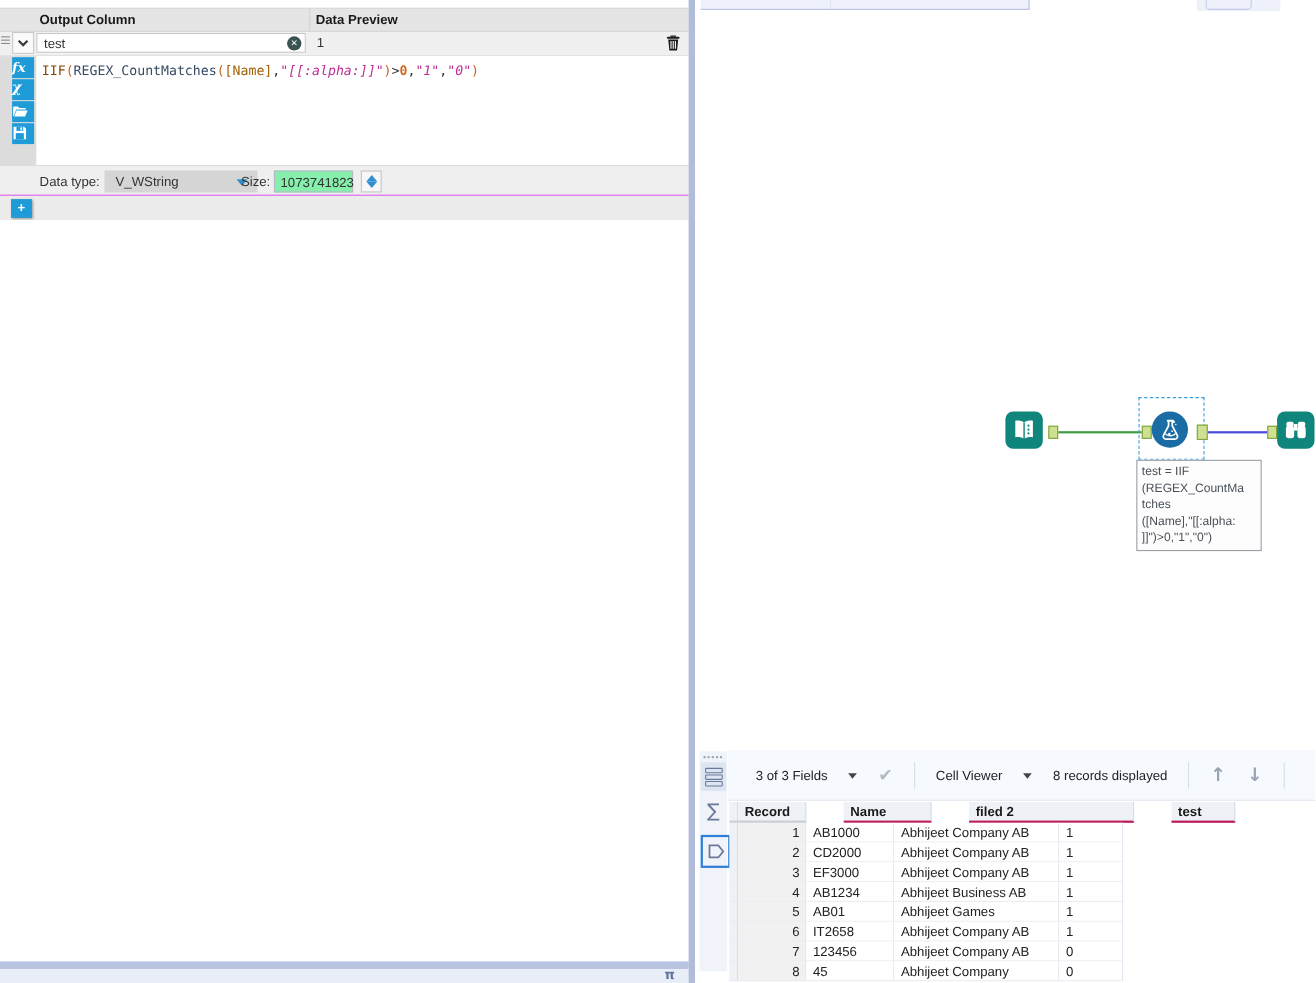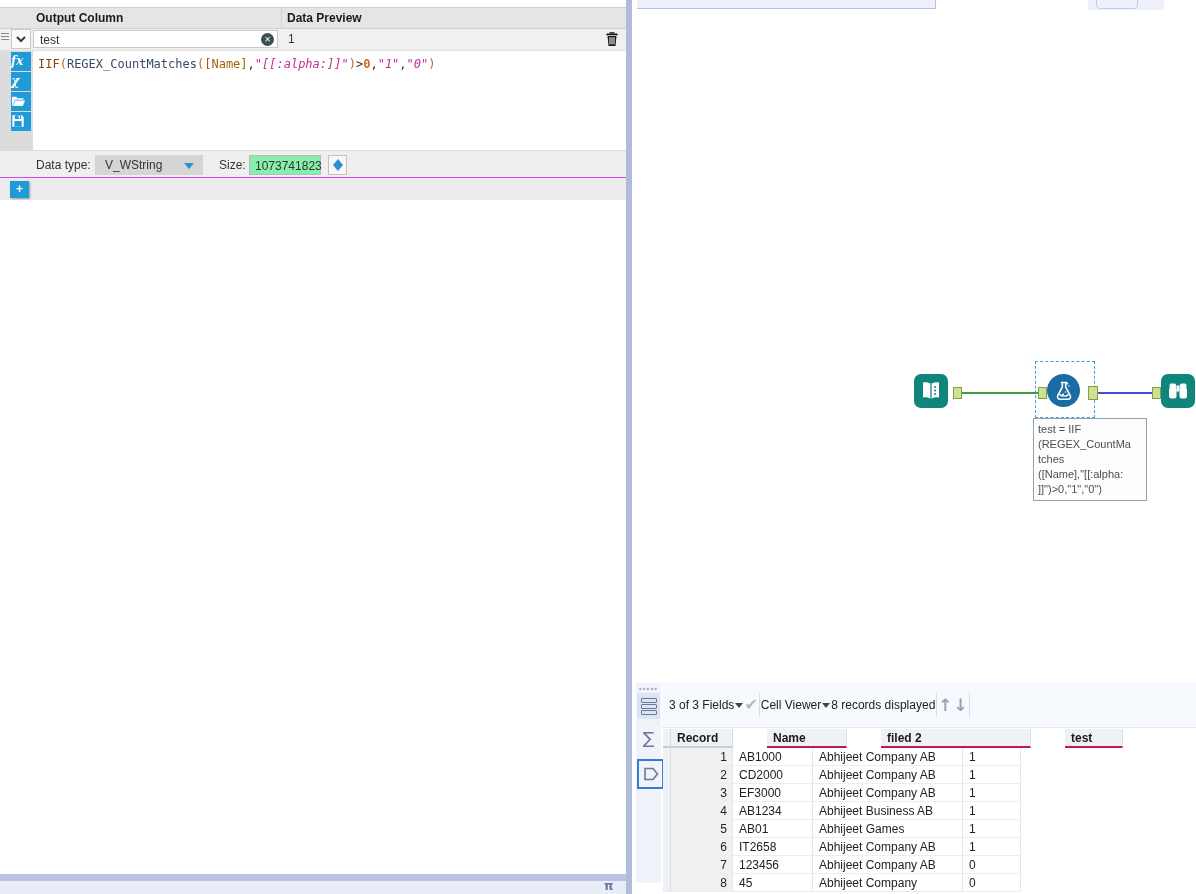--- a/index.html
+++ b/index.html
@@ -33,21 +33,21 @@
   .seg-fn1{color:#8a4500;}
   .seg-fn2{color:#374a63;}
   .seg-paren{color:#c8641e;}
   .seg-field{color:#a16207;}
   .seg-op{color:#333;}
   .seg-str{color:#c12d92;font-style:italic;}
   .seg-num{color:#d2691e;font-weight:bold;}
 
   .lp-datarow{left:0;top:150px;width:626px;height:28px;background:#efefef;border-top:1px solid #ddd;border-bottom:1px solid #d946ef;box-sizing:border-box;}
   .dt-label{position:absolute;left:36px;top:7px;color:#333;}
-  .dt-select{position:absolute;left:95px;top:4px;width:108px;height:20px;background:#d5d5d5;}
+  .dt-select{position:absolute;left:95px;top:4px;width:128px;height:20px;background:#d5d5d5;padding-left:11px;}
   .dt-select .val{position:absolute;left:10px;top:3px;color:#333;}
   .caret-blue{position:absolute;right:9px;top:8px;width:0;height:0;border-left:5px solid transparent;border-right:5px solid transparent;border-top:6px solid #2f8fd0;}
   .size-label{position:absolute;left:219px;top:7px;color:#333;}
   .size-input{position:absolute;left:249px;top:4px;width:72px;height:20px;background:#86efac;border:1px solid #b4bcc6;box-sizing:border-box;}
   .size-input .val{position:absolute;left:5px;top:3px;color:#333;}
   .spinner{position:absolute;left:328px;top:4px;width:19px;height:20px;background:#f7f7f7;border:1px solid #c2c2c2;box-sizing:border-box;}
   .spin-up,.spin-down{position:absolute;left:4px;width:0;height:0;border-left:5px solid transparent;border-right:5px solid transparent;}
   .spin-up{top:3px;border-bottom:6px solid #2f8fd0;}
   .spin-down{bottom:3px;border-top:6px solid #2f8fd0;}
 
@@ -73,21 +73,21 @@
   .conn{position:absolute;height:2px;}
   .conn.green{background:#3f9b3f;}
   .conn.blue{background:#4a4ad8;}
   .annotation{position:absolute;width:104px;background:#fdfdfd;border:1px solid #999ea6;color:#4a5058;
               font-size:11px;line-height:15px;padding:3px 4px;white-space:pre-line;}
 
   
   #results{left:632px;top:655px;width:564px;height:239px;background:#fff;}
   .res-header{position:absolute;left:0;top:0;width:564px;height:23px;background:#edf1f8;border-top:1px solid #d4d9e4;border-bottom:1px solid #d4d9e4;box-sizing:border-box;}
   .res-header .t{position:absolute;left:12px;top:4px;color:#5f6672;}
-  .res-toolbar{position:absolute;left:30px;top:27px;width:534px;height:46px;background:#f6f9fd;display:flex;align-items:center;gap:1px;border-bottom:1px solid #e4e8f0;box-sizing:border-box;}
+  .res-toolbar{position:absolute;left:30px;top:27px;width:534px;height:46px;background:#f6f9fd;display:flex;align-items:center;gap:19px;border-bottom:1px solid #e4e8f0;box-sizing:border-box;}
   .tb-text{color:#222;}
   .caret-dk{width:0;height:0;border-left:4px solid transparent;border-right:4px solid transparent;border-top:5px solid #444;margin-top:2px;}
   .tb-sep{width:1px;height:24px;background:#d8dde6;}
   .tb-check{color:#b3b9c4;font-family:"DejaVu Sans",sans-serif;font-size:16px;font-weight:bold;}
   .tb-arrow{color:#9aa3b2;font-family:"DejaVu Sans",sans-serif;font-size:17px;font-weight:bold;}
   .side-strip{position:absolute;left:4px;top:28px;width:25px;height:200px;background:#f0f3f9;}
   .grip{position:absolute;left:3px;top:1px;color:#9aa3b2;font-size:8px;letter-spacing:1px;}
   .side-ic{position:absolute;left:1px;width:23px;height:26px;display:flex;align-items:center;justify-content:center;}
   .ic-stack{background:#dde5f2;}
   .ic-stack i{display:block;width:14px;height:3px;border:1px solid #6b7a99;border-radius:1px;margin:1px 0;}

